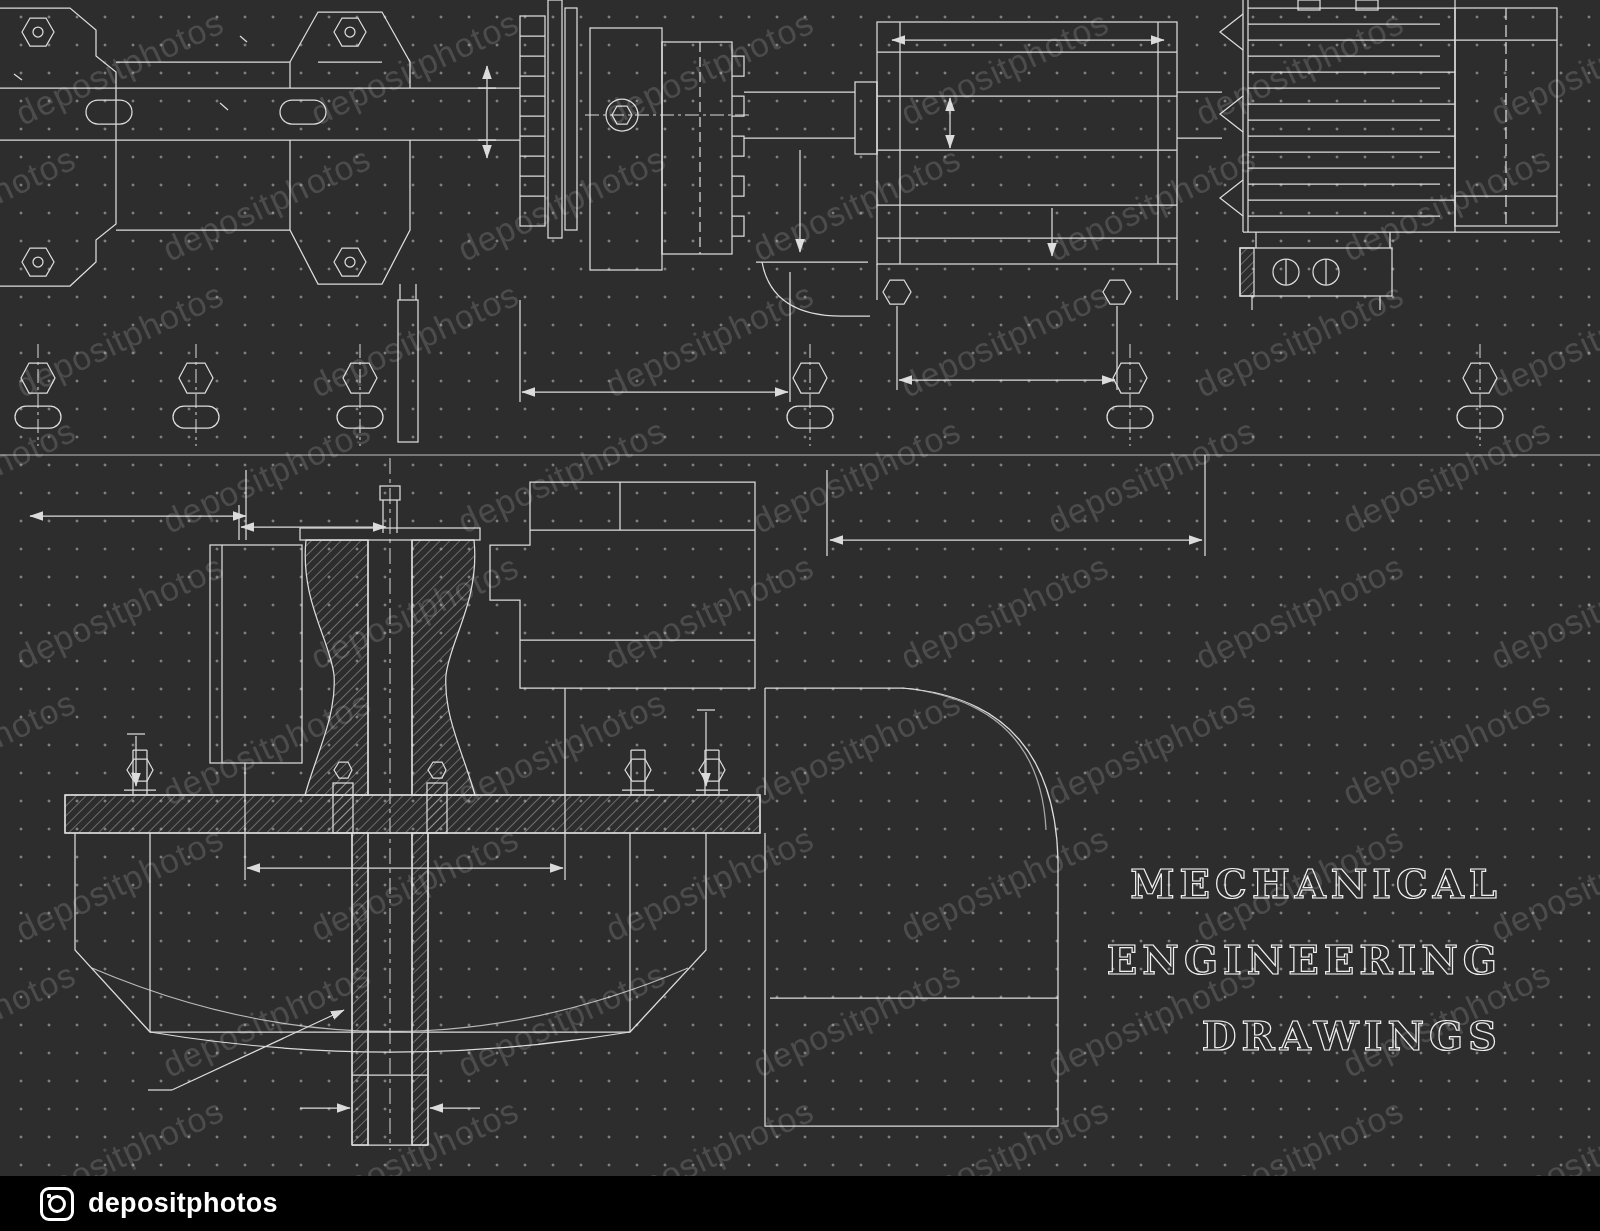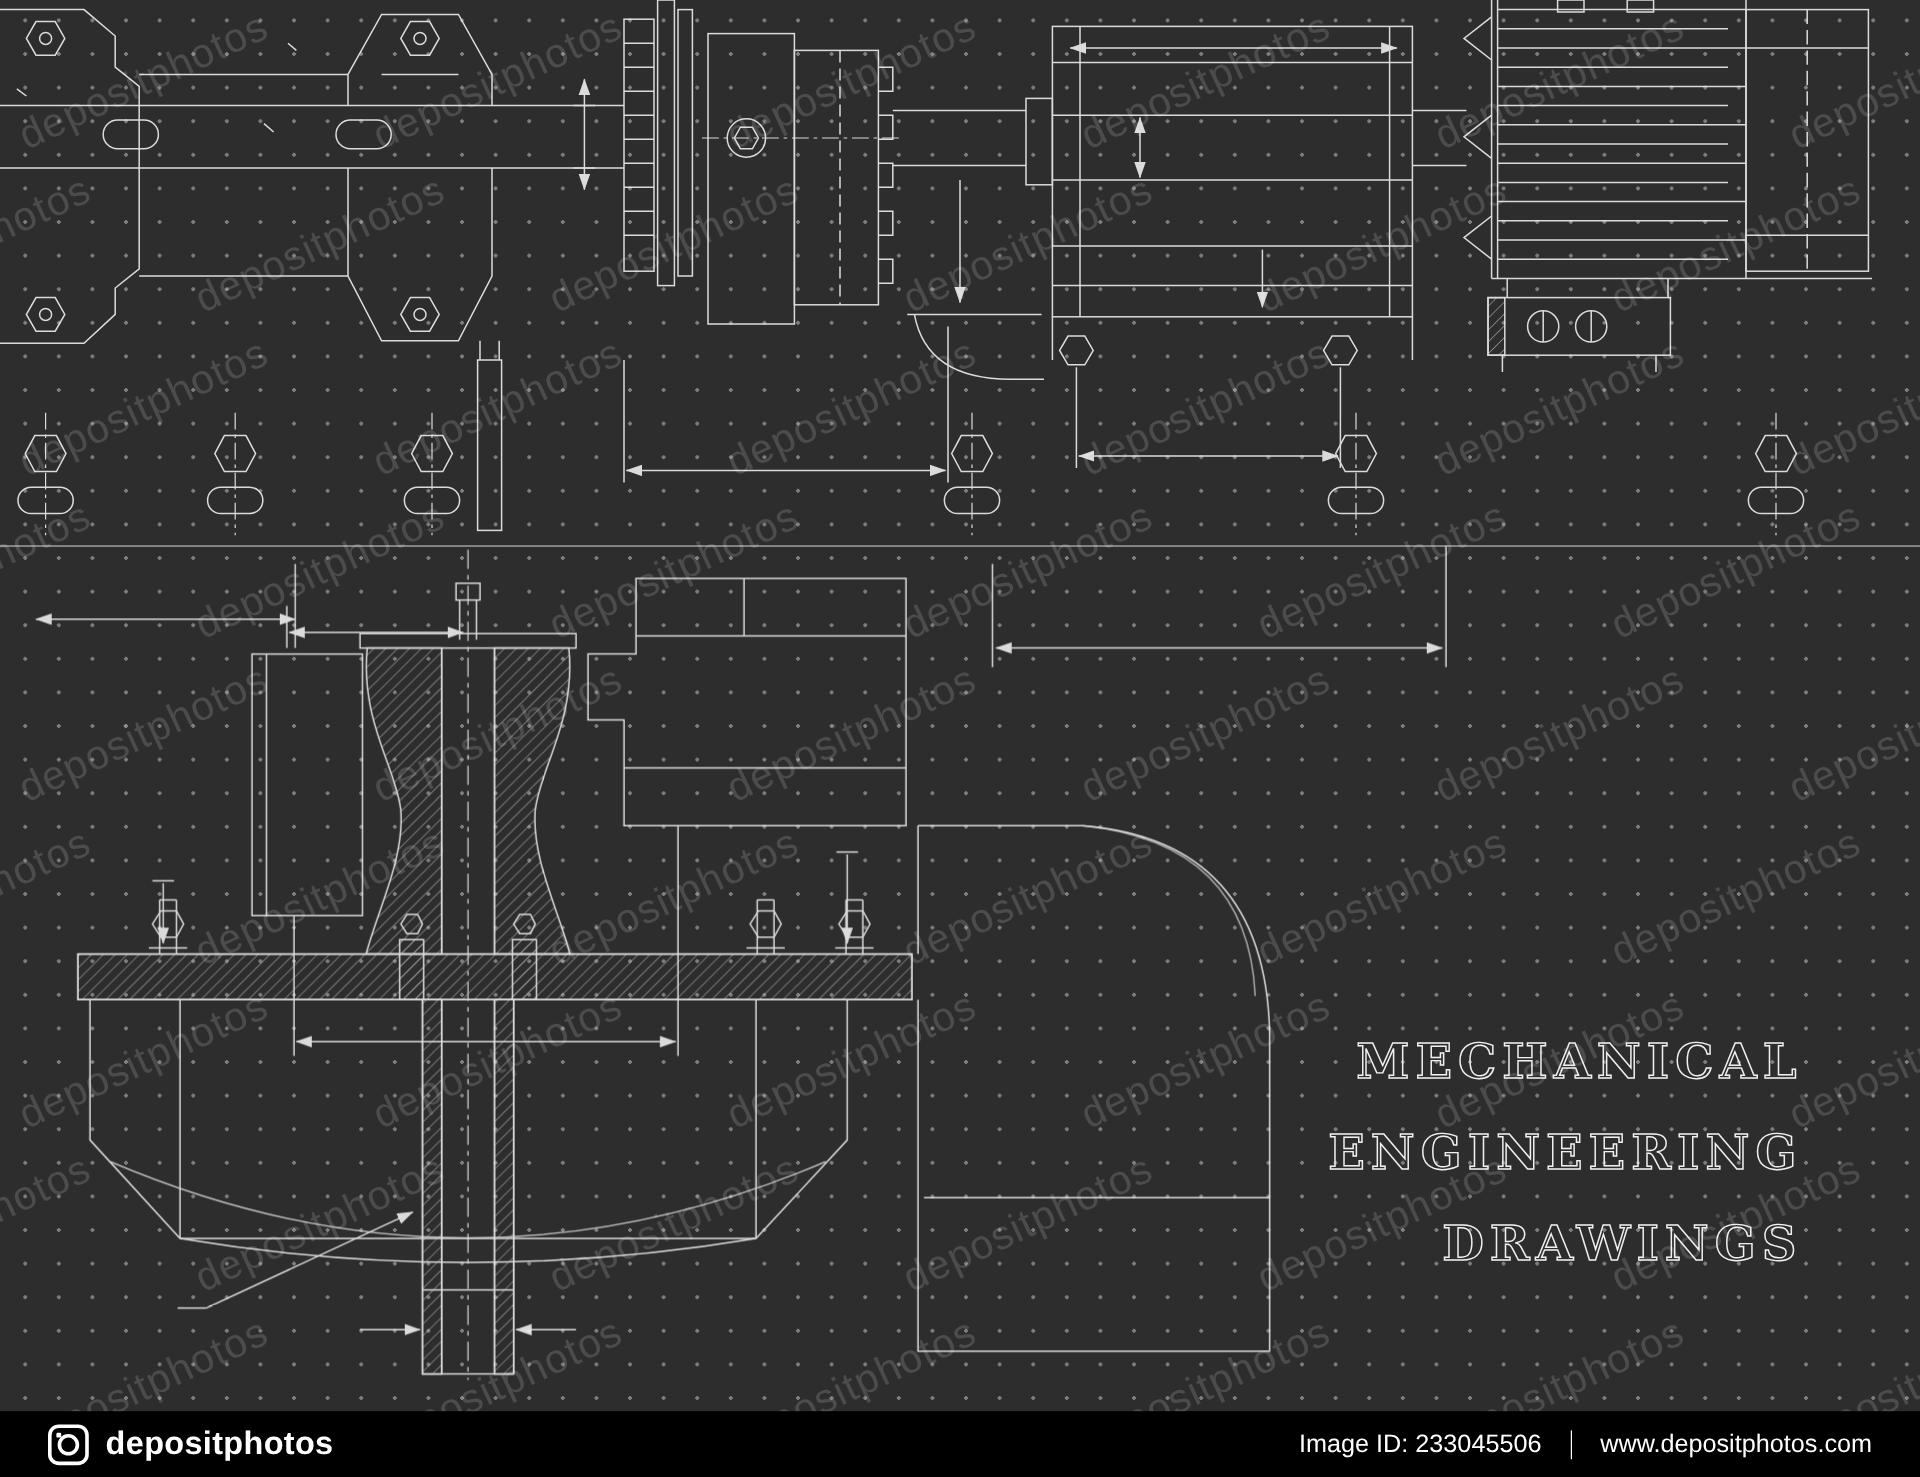--- a/index.html
+++ b/index.html
@@ -257,20 +257,15 @@
     </div>
 
   <div class="footer">
     <div class="footer-left">
       <span class="logo">
         <span class="lens"></span>
         <span class="flash"></span>
       </span>
       <span class="brand">depositphotos</span>
     </div>
-    <div class="footer-right">
-      <span>Image ID: 233045506</span>
-      <span class="divider"></span>
-      <span>www.depositphotos.com</span>
-    </div>
   </div>
 
 </div>
 
 </body></html>

